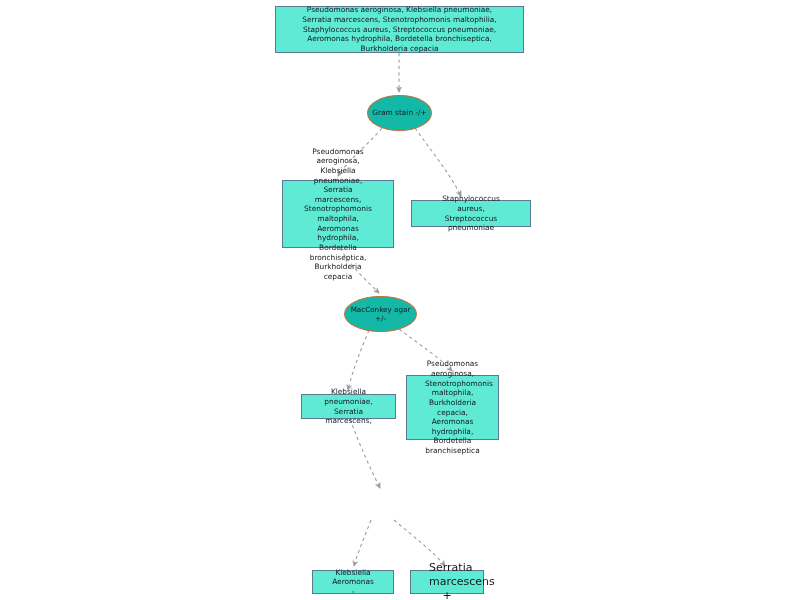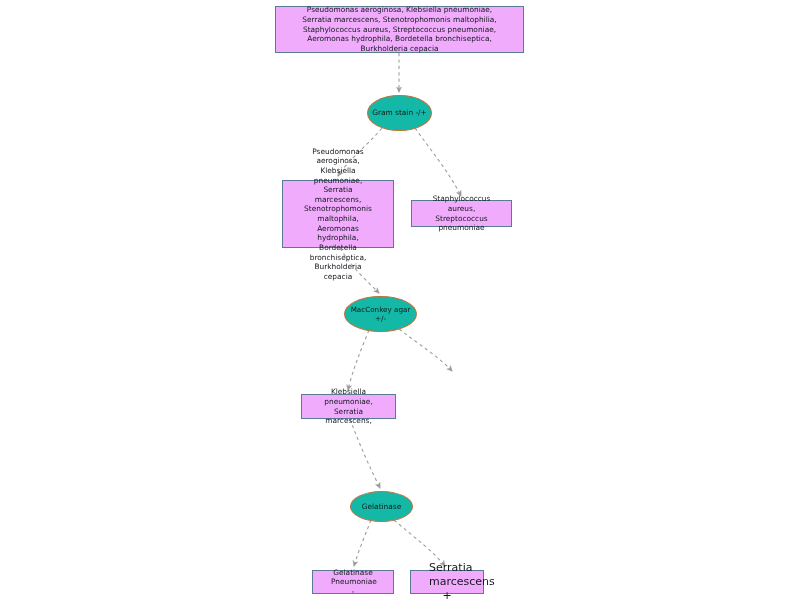--- a/index.html
+++ b/index.html
@@ -30,21 +30,21 @@
   .node {
     position: absolute;
     box-sizing: border-box;
     display: flex;
     align-items: center;
     justify-content: center;
     text-align: center;
     color: #15181c;
   }
   .node-box {
-    background: #f0abfc;
+    background: #5eead4;
     border: 1px solid #5b7a96;
     padding: 4px 18px;
     line-height: 1.30;
   }
   .node-ellipse {
     background: #14b8a6;
     border: 1px solid #c0713a;
     border-radius: 50%;
     line-height: 1.25;
   }
@@ -82,38 +82,38 @@
   </div>
 
   <div class="node node-ellipse" style="left: 367px; top: 95px; width: 65px; height: 36px; font-size: 7.4px;">
     <span class="node-label">Gram stain -/+</span>
   </div>
 
   <div class="node node-box" style="left: 282px; top: 180px; width: 112px; height: 68px; font-size: 7.4px;">
     <span class="node-label">Pseudomonas aeroginosa, Klebsiella pneumoniae, Serratia marcescens, Stenotrophomonis maltophila, Aeromonas hydrophila, Bordetella bronchiseptica, Burkholderia cepacia</span>
   </div>
 
-  <div class="node node-box" style="left: 411px; top: 200px; width: 101px; height: 27px; font-size: 7.4px;">
+  <div class="node node-box" style="left: 411px; top: 200px; width: 120px; height: 27px; font-size: 7.4px;">
     <span class="node-label">Staphylococcus aureus, Streptococcus pneumoniae</span>
   </div>
 
   <div class="node node-ellipse" style="left: 344px; top: 296px; width: 73px; height: 36px; font-size: 7.2px;">
     <span class="node-label">MacConkey agar +/-</span>
   </div>
 
   <div class="node node-box" style="left: 301px; top: 394px; width: 95px; height: 25px; font-size: 7.4px;">
     <span class="node-label">Klebsiella pneumoniae, Serratia marcescens,</span>
   </div>
 
-
-  <div class="node node-ellipse" style="left: 350px; top: 491px; width: 63px; height: 31px; font-size: 7.4px;">
-    <span class="node-label">Gelatinase</span>
+  <div class="node node-box" style="left: 406px; top: 375px; width: 93px; height: 65px; font-size: 7.4px;">
+    <span class="node-label">Pseudomonas aeroginosa, Stenotrophomonis maltophila, Burkholderia cepacia, Aeromonas hydrophila, Bordetella branchiseptica</span>
   </div>
 
+
   <div class="node node-box" style="left: 312px; top: 570px; width: 82px; height: 24px; font-size: 7.4px;">
-    <span class="node-label">Gelatinase Pneumoniae -</span>
+    <span class="node-label">Klebsiella Aeromonas -</span>
   </div>
 
   <div class="node node-box" style="left: 410px; top: 570px; width: 74px; height: 24px; font-size: 11px;">
     <span class="node-label">Serratia marcescens +</span>
   </div>
 
 </div>
 
 </body></html>

